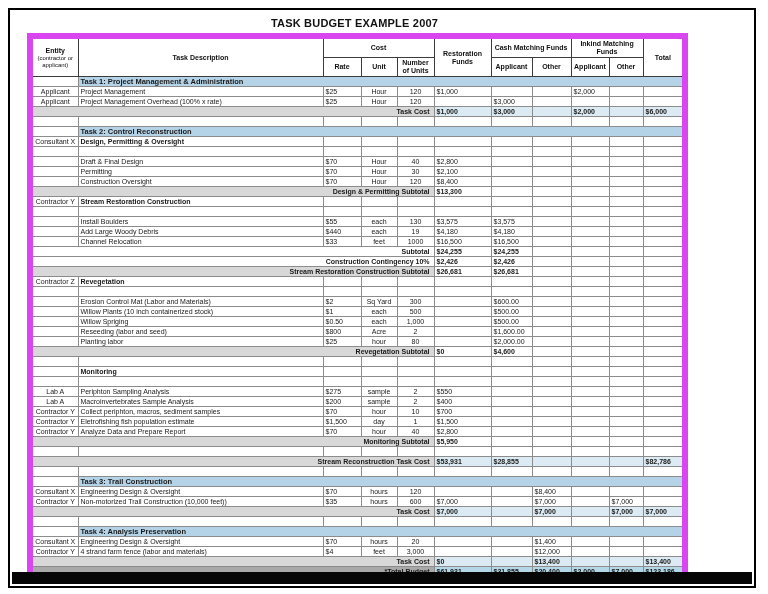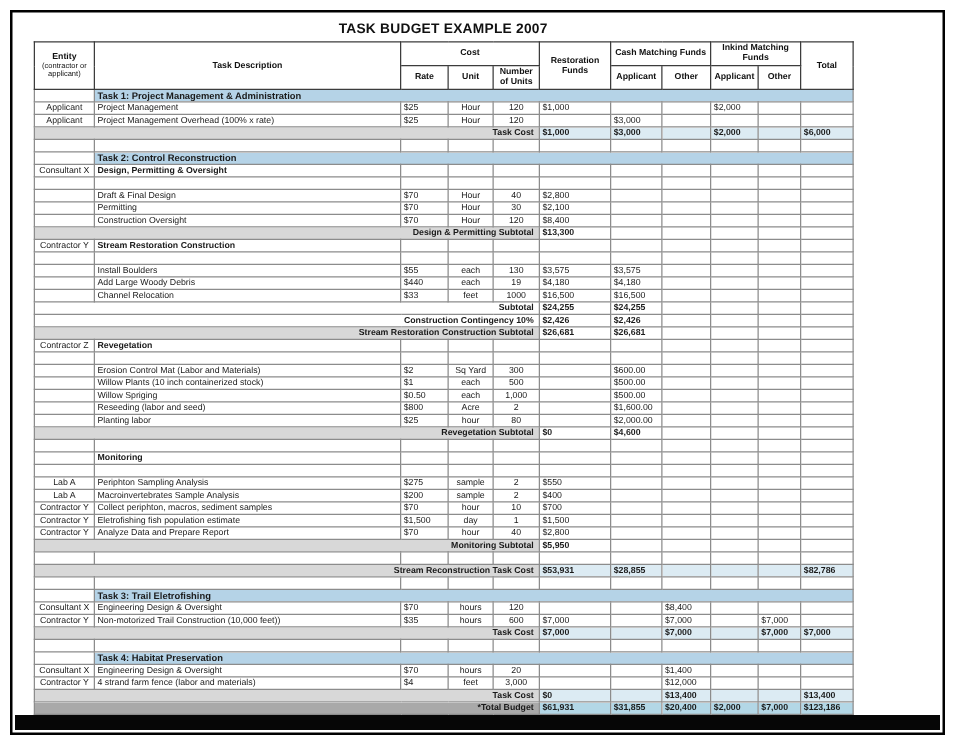--- a/index.html
+++ b/index.html
@@ -3,21 +3,21 @@
 <meta charset="utf-8">
 <style>
   html,body{margin:0;padding:0;background:#ffffff;width:768px;height:594px;overflow:hidden;
     font-family:"Liberation Sans","DejaVu Sans",sans-serif;}
   .frame{position:absolute;left:8px;top:8px;width:748px;height:580px;border:2px solid #000;
     background:#fff;box-sizing:border-box;}
   .bottom-bar{position:absolute;left:2px;right:2px;bottom:2px;height:12px;background:#060606;}
   .sheet{position:absolute;left:17px;top:2px;}
   .title{width:655px;text-align:center;font-weight:bold;font-size:11px;color:#111;
     padding:5px 0 4px 0;letter-spacing:.2px;}
-  table{border-collapse:collapse;table-layout:fixed;width:655px;border:1px solid #d946ef;}
+  table{border-collapse:collapse;table-layout:fixed;width:655px;border:6px solid #d946ef;}
   th{background:#fff;font-weight:bold;font-size:7px;color:#111;text-align:center;
     vertical-align:middle;border:1px solid #3c3c3c;padding:1px 1px;line-height:1.15;white-space:normal;}
   .ent-main{display:block;font-weight:bold;font-size:7px;}
   .ent-sub{display:block;font-weight:normal;font-size:6px;line-height:1.1;}
   td{font-size:7px;color:#1a1a1a;height:9px;line-height:9px;padding:0 2px;
     border:1px solid #8c8c8c;white-space:nowrap;overflow:hidden;vertical-align:middle;}
   td.band{background:#b5d3e7;font-weight:bold;font-size:7.5px;text-align:left;}
   td.ctr{text-align:center;}
   td.bold{font-weight:bold;}
   td.lbl{text-align:right;font-weight:bold;padding-right:4px;}
@@ -537,21 +537,21 @@
             <td class="ctr"></td>
             <td></td>
             <td></td>
             <td></td>
             <td></td>
             <td></td>
             <td></td>
           </tr>
           <tr>
             <td class="ctr"></td>
-            <td class="band" colspan="10">Task 3: Trail Eletrofishing</td>
+            <td class="band" colspan="10">Task 3: Trail Construction</td>
           </tr>
           <tr>
             <td class="ctr">Consultant X</td>
             <td>Engineering Design &amp; Oversight</td>
             <td>$70</td>
             <td class="ctr">hours</td>
             <td class="ctr">120</td>
             <td></td>
             <td></td>
             <td>$8,400</td>
@@ -589,21 +589,21 @@
             <td class="ctr"></td>
             <td></td>
             <td></td>
             <td></td>
             <td></td>
             <td></td>
             <td></td>
           </tr>
           <tr>
             <td class="ctr"></td>
-            <td class="band" colspan="10">Task 4: Habitat Preservation</td>
+            <td class="band" colspan="10">Task 4: Analysis Preservation</td>
           </tr>
           <tr>
             <td class="ctr">Consultant X</td>
             <td>Engineering Design &amp; Oversight</td>
             <td>$70</td>
             <td class="ctr">hours</td>
             <td class="ctr">20</td>
             <td></td>
             <td></td>
             <td>$1,400</td>

